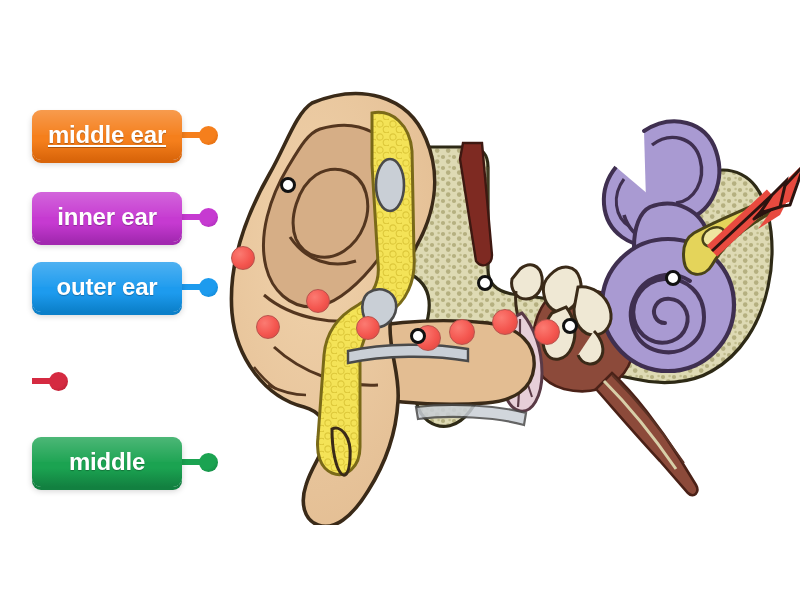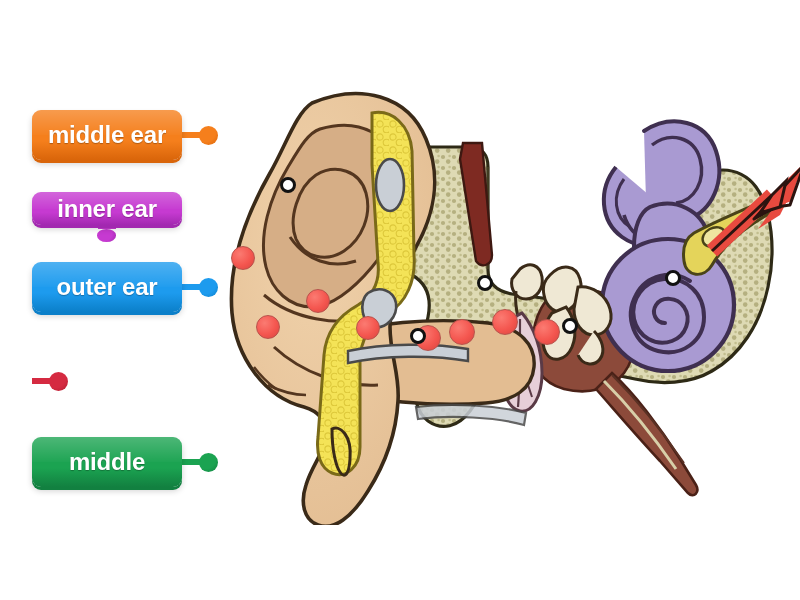--- a/index.html
+++ b/index.html
@@ -251,27 +251,27 @@
       <path d="M196 352 C230 348 276 350 306 358 L304 370 C276 362 230 360 198 364 Z" fill="#c9cfd6" stroke="#4a4a4a" stroke-width="2.2" opacity="0.85"></path>
 
       <path d="M112 374 C112 418 128 436 130 404 C132 380 120 370 112 374 Z" fill="none" stroke="#3a2a18" stroke-width="3"></path>
     </svg>
 
     <div id="overlay"></div>
   </div>
 
   <div id="labels-layer">
       <div class="label-row" style="left: 32px; top: 110px;">
-        <div class="chip" style="background: linear-gradient(rgb(245, 127, 28) 0%, rgb(245, 127, 28) 62%, rgb(217, 101, 10) 100%); box-shadow: rgb(217, 101, 10) 0px 3px 0px, rgba(0, 0, 0, 0.18) 0px 4px 6px;">
+        <div class="chip" style="background: linear-gradient(rgb(245, 127, 28) 0%, rgb(245, 127, 28) 62%, rgb(217, 101, 10) 100%); box-shadow: rgb(217, 101, 10) 0px 3px 0px, rgba(0, 0, 0, 0.18) 0px 4px 6px; text-decoration: underline;">
           <span class="chip-text">middle ear</span>
         </div>
         <div class="connector" style="background: rgb(245, 127, 28);"></div>
         <div class="knob" style="background: radial-gradient(circle at 34% 30%, rgb(245, 127, 28) 0%, rgb(245, 127, 28) 55%, rgb(217, 101, 10) 100%);"></div>
       </div>
-      <div class="label-row" style="left: 32px; top: 192px; flex-direction: column;">
+      <div class="label-row" style="left: 32px; top: 192px;">
         <div class="chip" style="background: linear-gradient(rgb(198, 58, 209) 0%, rgb(198, 58, 209) 62%, rgb(162, 40, 176) 100%); box-shadow: rgb(162, 40, 176) 0px 3px 0px, rgba(0, 0, 0, 0.18) 0px 4px 6px;">
           <span class="chip-text">inner ear</span>
         </div>
         <div class="connector" style="background: rgb(198, 58, 209);"></div>
         <div class="knob" style="background: radial-gradient(circle at 34% 30%, rgb(198, 58, 209) 0%, rgb(198, 58, 209) 55%, rgb(162, 40, 176) 100%);"></div>
       </div>
       <div class="label-row" style="left: 32px; top: 262px;">
         <div class="chip" style="background: linear-gradient(rgb(29, 155, 238) 0%, rgb(29, 155, 238) 62%, rgb(11, 127, 201) 100%); box-shadow: rgb(11, 127, 201) 0px 3px 0px, rgba(0, 0, 0, 0.18) 0px 4px 6px;">
           <span class="chip-text">outer ear</span>
         </div>

